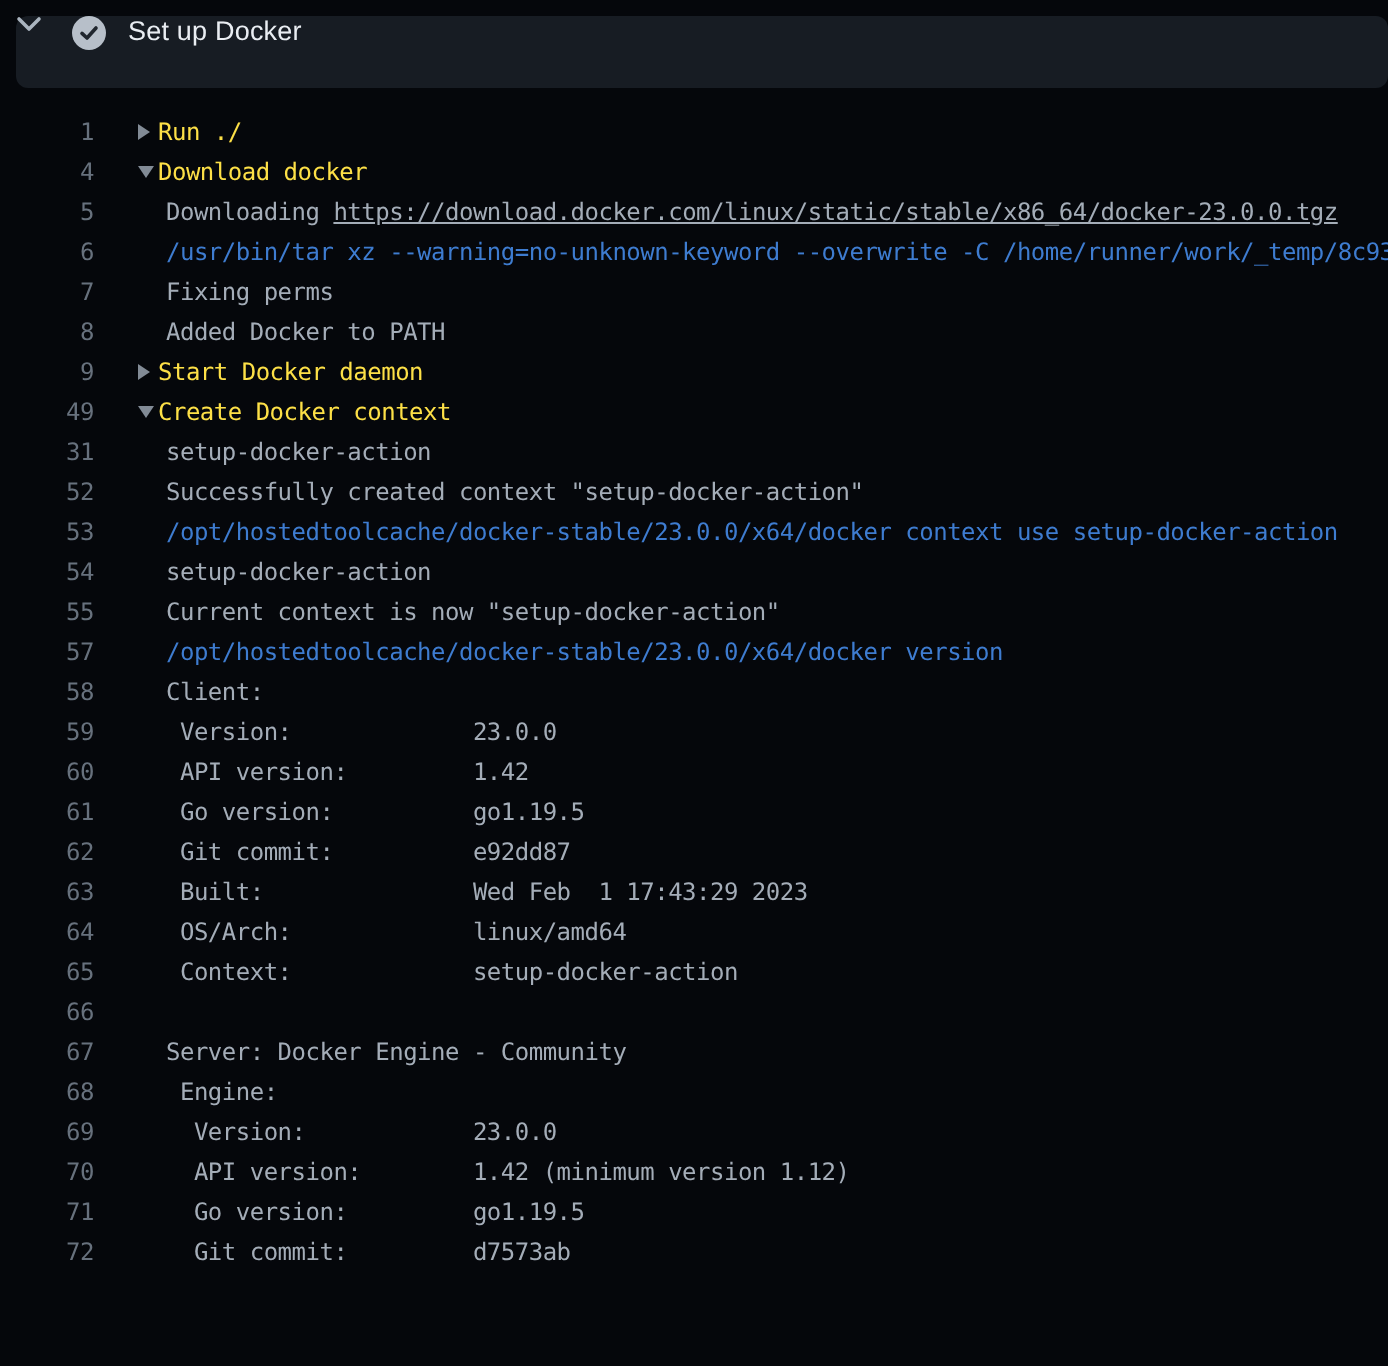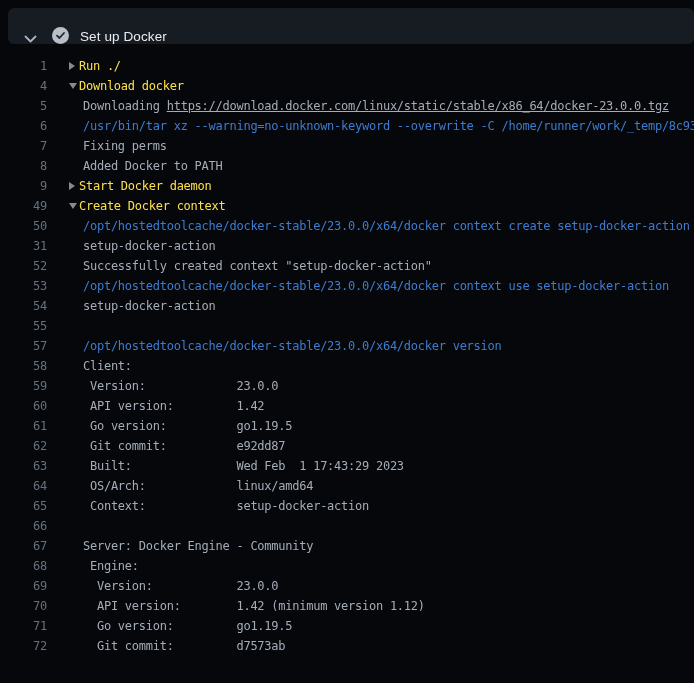--- a/index.html
+++ b/index.html
@@ -10,22 +10,21 @@
     font-family: "Liberation Sans", sans-serif;
   }
   .step-header {
     position: absolute;
     left: 8px; top: 8px;
     width: calc(100% - 8px);
     height: 36px;
     background: var(--header-bg, #171c23);
     border-radius: 6px;
     display: flex;
-    align-items: flex-end;
-    padding-left: 16px;
+    align-items: flex-start;
     cursor: pointer;
   }
   .chevron-wrap { display: flex; align-items: center; margin-right: 15px; }
   .check-wrap   { display: flex; align-items: center; margin-right: 11px; }
   .step-title {
     color: #e9edf2;
     font-size: 13.5px;
     font-weight: 500;
     letter-spacing: 0.1px;
   }
@@ -98,26 +97,25 @@
 
 <div class="log">
     <div class="row group"><span class="num">1</span><span class="mark collapsed"></span><span class="txt">Run ./</span></div>
     <div class="row group"><span class="num">4</span><span class="mark expanded"></span><span class="txt">Download docker</span></div>
     <div class="row child"><span class="num">5</span><span class="txt"><span class="">Downloading </span><span class="link-part">https://download.docker.com/linux/static/stable/x86_64/docker-23.0.0.tgz</span></span></div>
     <div class="row child command"><span class="num">6</span><span class="txt">/usr/bin/tar xz --warning=no-unknown-keyword --overwrite -C /home/runner/work/_temp/8c93</span></div>
     <div class="row child"><span class="num">7</span><span class="txt">Fixing perms</span></div>
     <div class="row child"><span class="num">8</span><span class="txt">Added Docker to PATH</span></div>
     <div class="row group"><span class="num">9</span><span class="mark collapsed"></span><span class="txt">Start Docker daemon</span></div>
     <div class="row group"><span class="num">49</span><span class="mark expanded"></span><span class="txt">Create Docker context</span></div>
-    <div class="row child command"><span class="num">50</span><span class="txt">/opt/hostedtoolcache/docker-stable/23.0.0/x64/docker context create setup-docker-action</span></div>
     <div class="row child"><span class="num">31</span><span class="txt">setup-docker-action</span></div>
     <div class="row child"><span class="num">52</span><span class="txt">Successfully created context "setup-docker-action"</span></div>
     <div class="row child command"><span class="num">53</span><span class="txt">/opt/hostedtoolcache/docker-stable/23.0.0/x64/docker context use setup-docker-action</span></div>
     <div class="row child"><span class="num">54</span><span class="txt">setup-docker-action</span></div>
-    <div class="row child"><span class="num">55</span></div>
+    <div class="row child"><span class="num">55</span><span class="txt">Current context is now "setup-docker-action"</span></div>
     <div class="row child command"><span class="num">57</span><span class="txt">/opt/hostedtoolcache/docker-stable/23.0.0/x64/docker version</span></div>
     <div class="row child"><span class="num">58</span><span class="txt">Client:</span></div>
     <div class="row child"><span class="num">59</span><span class="txt"> Version:             23.0.0</span></div>
     <div class="row child"><span class="num">60</span><span class="txt"> API version:         1.42</span></div>
     <div class="row child"><span class="num">61</span><span class="txt"> Go version:          go1.19.5</span></div>
     <div class="row child"><span class="num">62</span><span class="txt"> Git commit:          e92dd87</span></div>
     <div class="row child"><span class="num">63</span><span class="txt"> Built:               Wed Feb  1 17:43:29 2023</span></div>
     <div class="row child"><span class="num">64</span><span class="txt"> OS/Arch:             linux/amd64</span></div>
     <div class="row child"><span class="num">65</span><span class="txt"> Context:             setup-docker-action</span></div>
     <div class="row child"><span class="num">66</span><span class="txt"></span></div>

